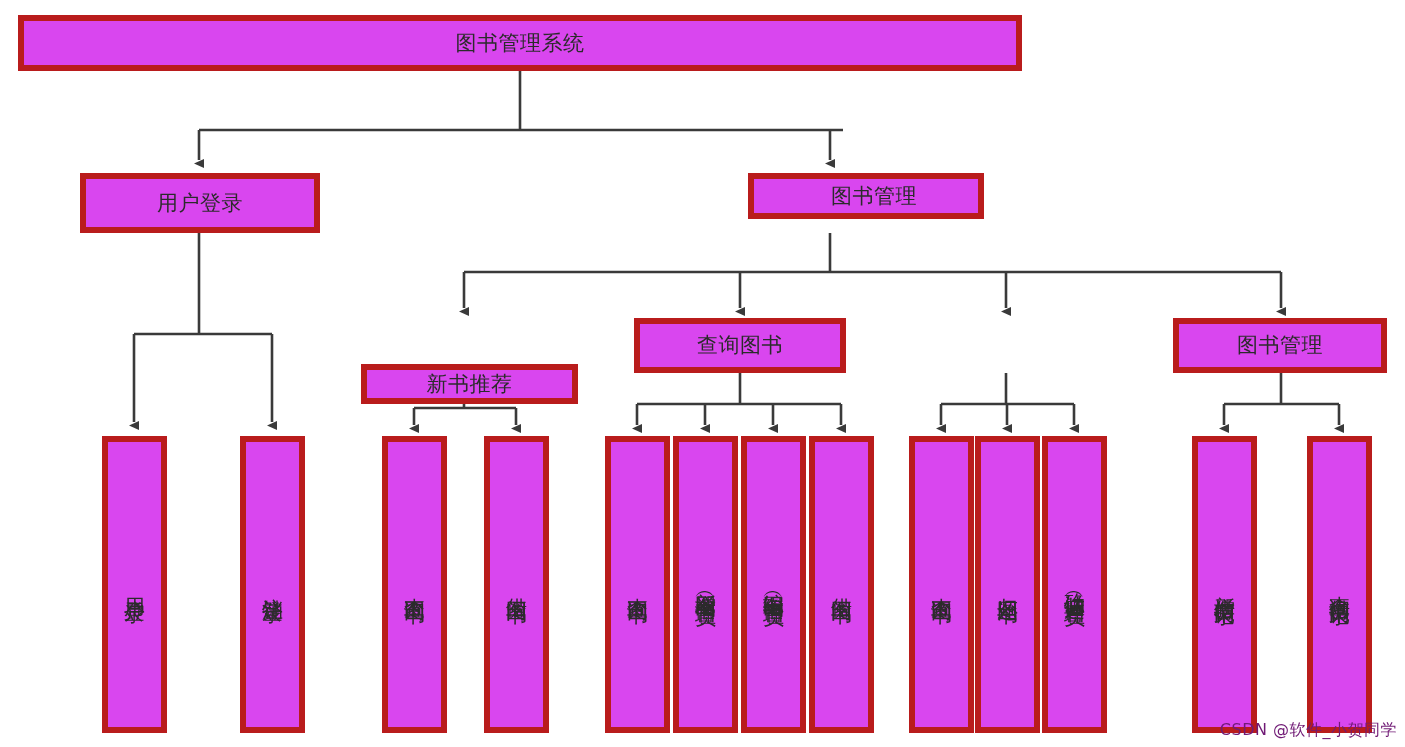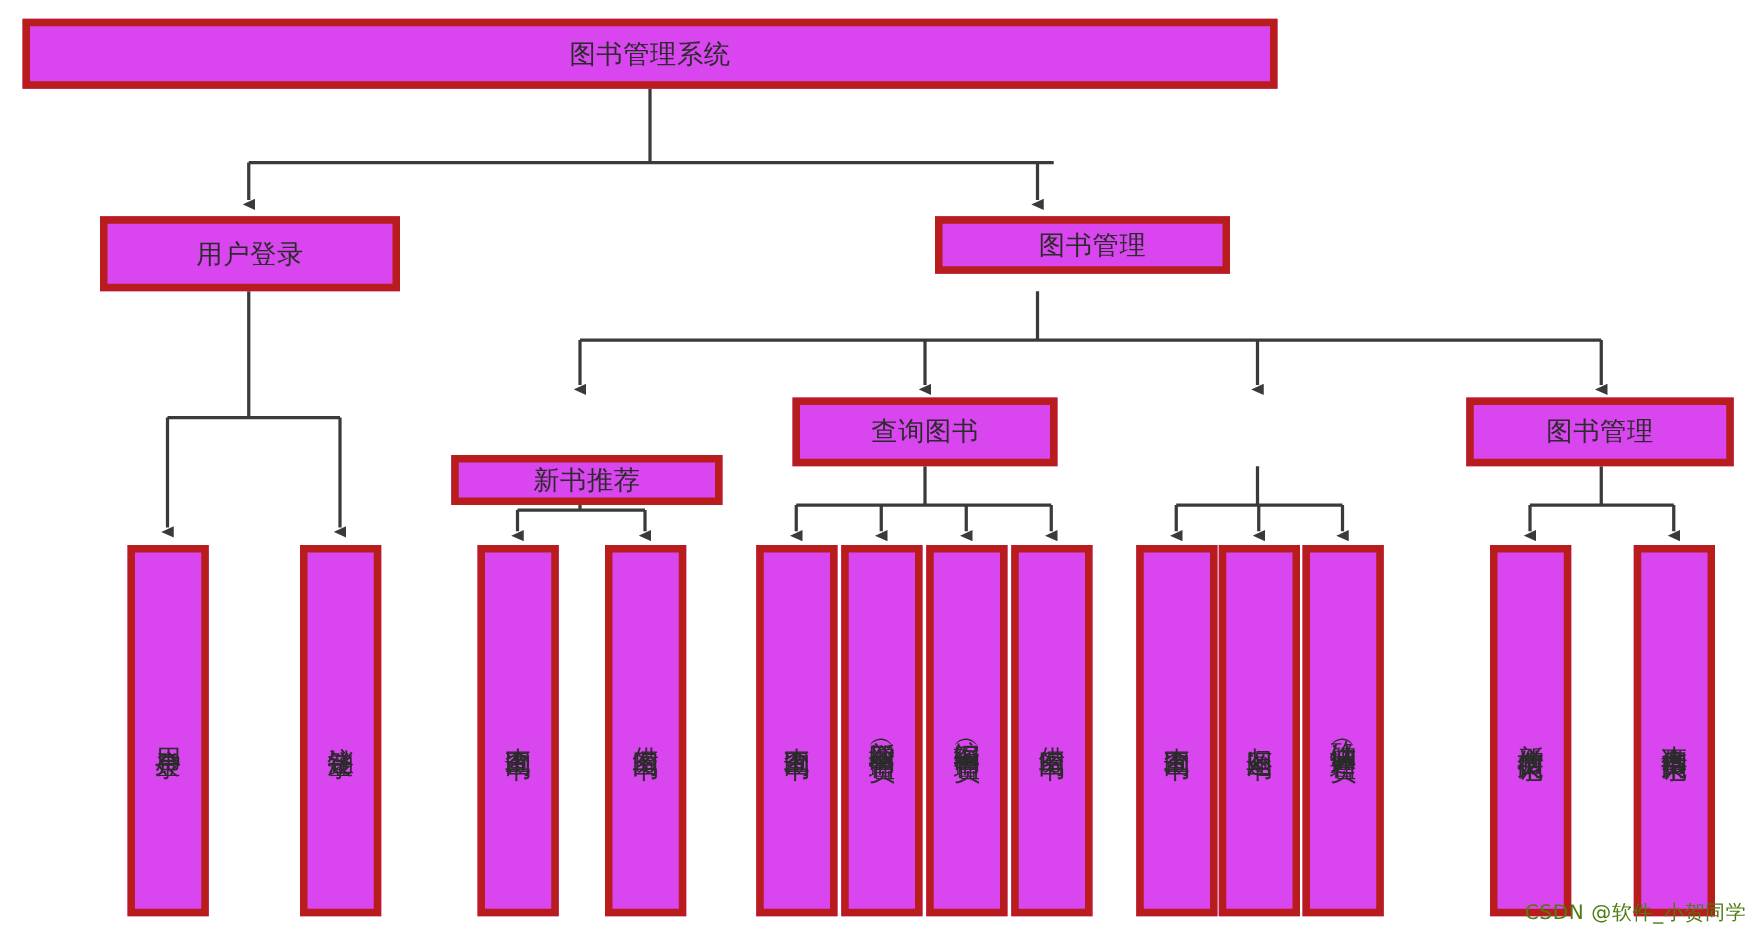--- a/index.html
+++ b/index.html
@@ -57,21 +57,21 @@
     font-size: 21px;
     letter-spacing: 2px;
     line-height: 1.05;
     white-space: nowrap;
   }
   #watermark {
     position: absolute;
     right: 8px;
     bottom: 6px;
     font-size: 16px;
-    color: #4d7c0f;
+    color: #701a75;
     letter-spacing: 0.5px;
     white-space: nowrap;
     pointer-events: none;
   }
 </style>
 </head>
 <body>
 
 <div id="diagram-root">
 

